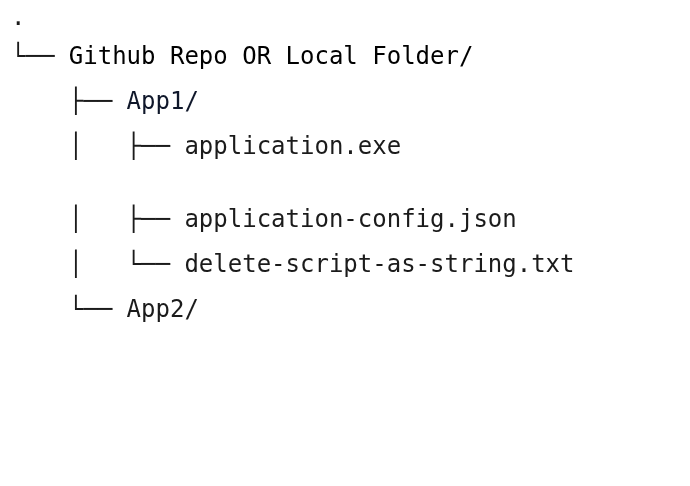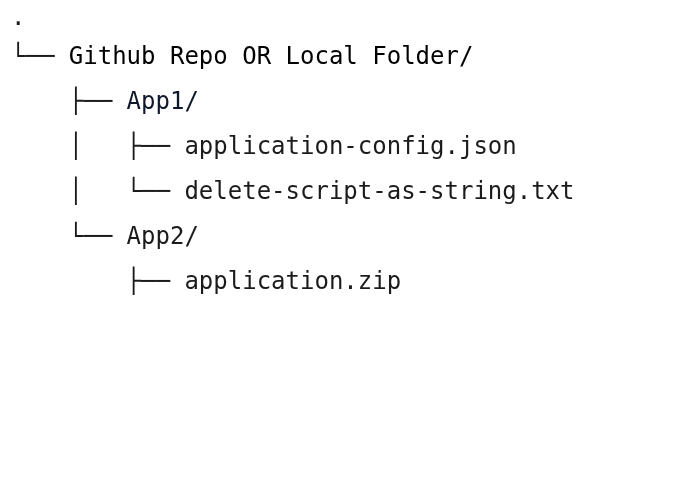--- a/index.html
+++ b/index.html
@@ -54,17 +54,17 @@
     line-height: 34px;
   }
 </style>
 </head>
 <body style="background: rgb(255, 255, 255);">
 
 <div id="tree-view" style="background: rgb(255, 255, 255);">
     <div class="tree-row root" style="color: rgb(27, 27, 27);"><span class="prefix" style="color: rgb(27, 27, 27);"></span><span class="label" style="color: rgb(27, 27, 27);">.</span></div>
     <div class="tree-row" style="color: rgb(27, 27, 27);"><span class="prefix" style="color: rgb(27, 27, 27);">└── </span><span class="label" style="color: #000000;">Github Repo OR Local Folder/</span></div>
     <div class="tree-row" style="color: rgb(27, 27, 27);"><span class="prefix" style="color: rgb(27, 27, 27);">    ├── </span><span class="label" style="color: #0f172a;">App1/</span></div>
-    <div class="tree-row" style="color: rgb(27, 27, 27);"><span class="prefix" style="color: rgb(27, 27, 27);">    │   ├── </span><span class="label" style="color: rgb(27, 27, 27);">application-config.json</span></div>
+    <div class="tree-row" style="color: rgb(27, 27, 27);"><span class="prefix" style="color: rgb(27, 27, 27);">    │   ├── </span><span class="label" style="color: rgb(27, 27, 27);">application.exe</span></div>
+    <div class="tree-row" style="color: rgb(27, 27, 27); margin-top: 28px;"><span class="prefix" style="color: rgb(27, 27, 27);">    │   ├── </span><span class="label" style="color: rgb(27, 27, 27);">application-config.json</span></div>
     <div class="tree-row" style="color: rgb(27, 27, 27);"><span class="prefix" style="color: rgb(27, 27, 27);">    │   └── </span><span class="label" style="color: rgb(27, 27, 27);">delete-script-as-string.txt</span></div>
     <div class="tree-row" style="color: rgb(27, 27, 27);"><span class="prefix" style="color: rgb(27, 27, 27);">    └── </span><span class="label" style="color: rgb(27, 27, 27);">App2/</span></div>
-    <div class="tree-row" style="color: rgb(27, 27, 27);"><span class="prefix" style="color: rgb(27, 27, 27);">        ├── </span><span class="label" style="color: rgb(27, 27, 27);">application.zip</span></div>
   </div>
 
 </body></html>

